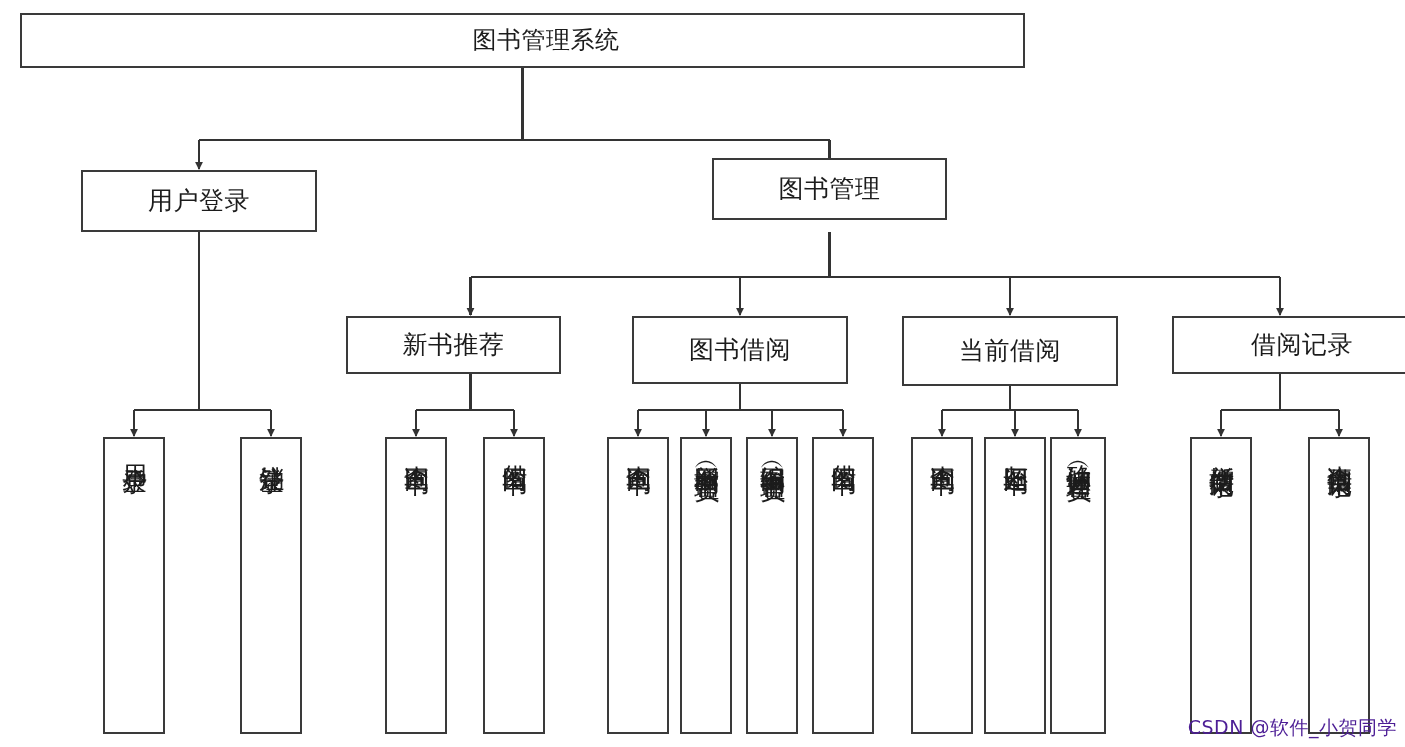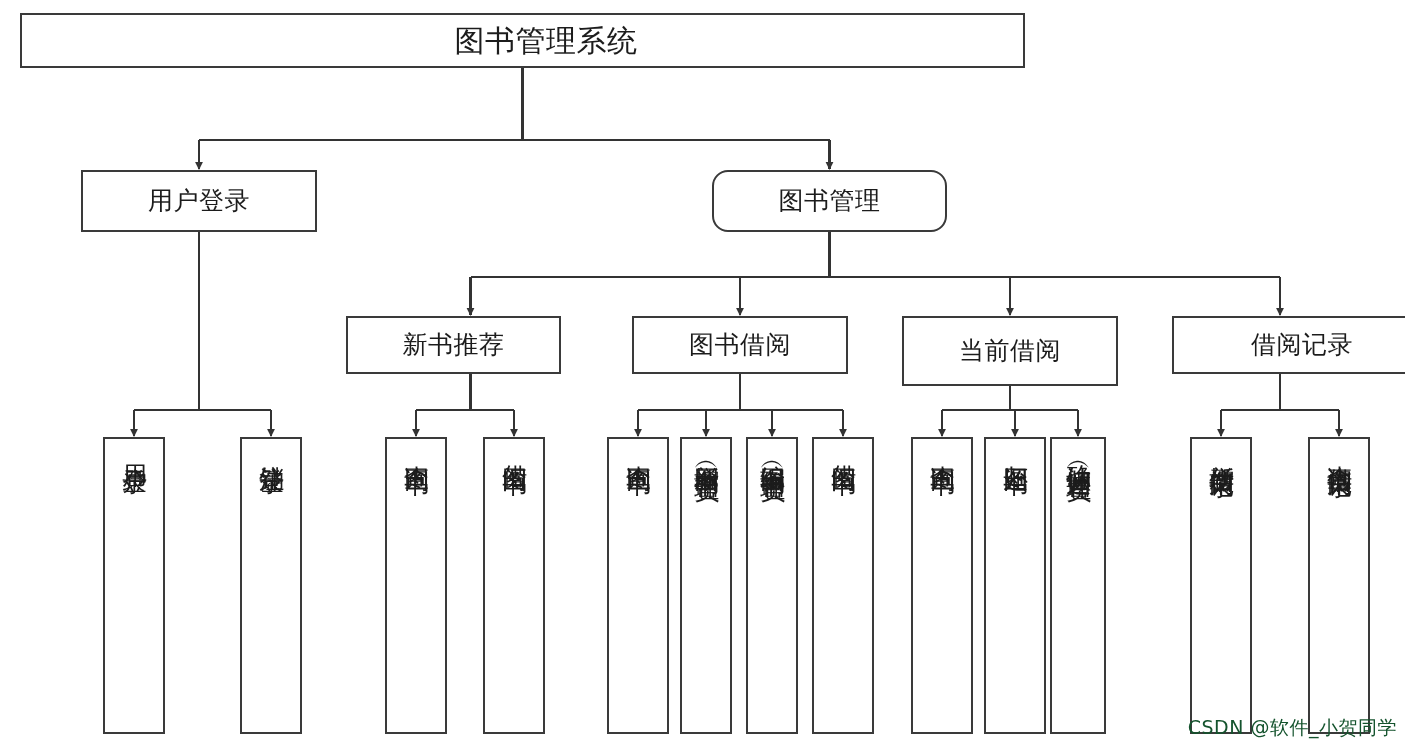--- a/index.html
+++ b/index.html
@@ -53,29 +53,29 @@
   }
   .node.vertical .label {
     writing-mode: vertical-rl;
     text-orientation: upright;
     font-size: 25px;
     line-height: 1.06;
     letter-spacing: 2px;
     white-space: normal;
   }
   .node.root .label {
-    font-size: 30px;
+    font-size: 24px;
     margin-left: 47px;
   }
   #watermark {
     position: absolute;
     right: 8px;
     bottom: 6px;
     font-size: 19px;
-    color: #14532d;
+    color: #4c1d95;
     letter-spacing: 0.5px;
     white-space: nowrap;
     pointer-events: none;
     user-select: none;
   }
 </style>
 </head>
 <body>
 
 <div id="canvas">
@@ -123,27 +123,27 @@
       </g>
   </svg>
 
   <div id="nodes-layer">
       <div class="node horizontal root" id="node-root" style="left: 20px; top: 13px; width: 1005px; height: 55px; border-color: rgb(58, 58, 58); background: rgb(255, 255, 255);">
         <span class="label">图书管理系统</span>
       </div>
       <div class="node horizontal" id="node-user_login" style="left: 81px; top: 170px; width: 236px; height: 62px; border-color: rgb(58, 58, 58); background: rgb(255, 255, 255);">
         <span class="label">用户登录</span>
       </div>
-      <div class="node horizontal" id="node-book_manage" style="left: 712px; top: 170px; width: 235px; height: 62px; border-color: rgb(58, 58, 58); background: rgb(255, 255, 255); border-radius: 16px;">
+      <div class="node horizontal" id="node-book_manage" style="left: 712px; top: 158px; width: 235px; height: 62px; border-color: rgb(58, 58, 58); background: rgb(255, 255, 255);">
         <span class="label">图书管理</span>
       </div>
       <div class="node horizontal" id="node-new_book_rec" style="left: 346px; top: 316px; width: 215px; height: 58px; border-color: rgb(58, 58, 58); background: rgb(255, 255, 255);">
         <span class="label">新书推荐</span>
       </div>
-      <div class="node horizontal" id="node-book_borrow" style="left: 632px; top: 316px; width: 216px; height: 58px; border-color: rgb(58, 58, 58); background: rgb(255, 255, 255);">
+      <div class="node horizontal" id="node-book_borrow" style="left: 632px; top: 316px; width: 216px; height: 68px; border-color: rgb(58, 58, 58); background: rgb(255, 255, 255);">
         <span class="label">图书借阅</span>
       </div>
       <div class="node horizontal" id="node-current_borrow" style="left: 902px; top: 316px; width: 216px; height: 70px; border-color: rgb(58, 58, 58); background: rgb(255, 255, 255);">
         <span class="label">当前借阅</span>
       </div>
       <div class="node horizontal" id="node-borrow_record" style="left: 1172px; top: 316px; width: 260px; height: 58px; border-color: rgb(58, 58, 58); background: rgb(255, 255, 255);">
         <span class="label">借阅记录</span>
       </div>
       <div class="node vertical" id="node-leaf_user_login" style="left: 103px; top: 437px; width: 62px; height: 297px; border-color: rgb(58, 58, 58); background: rgb(255, 255, 255);">
         <span class="label">用户登录</span>

